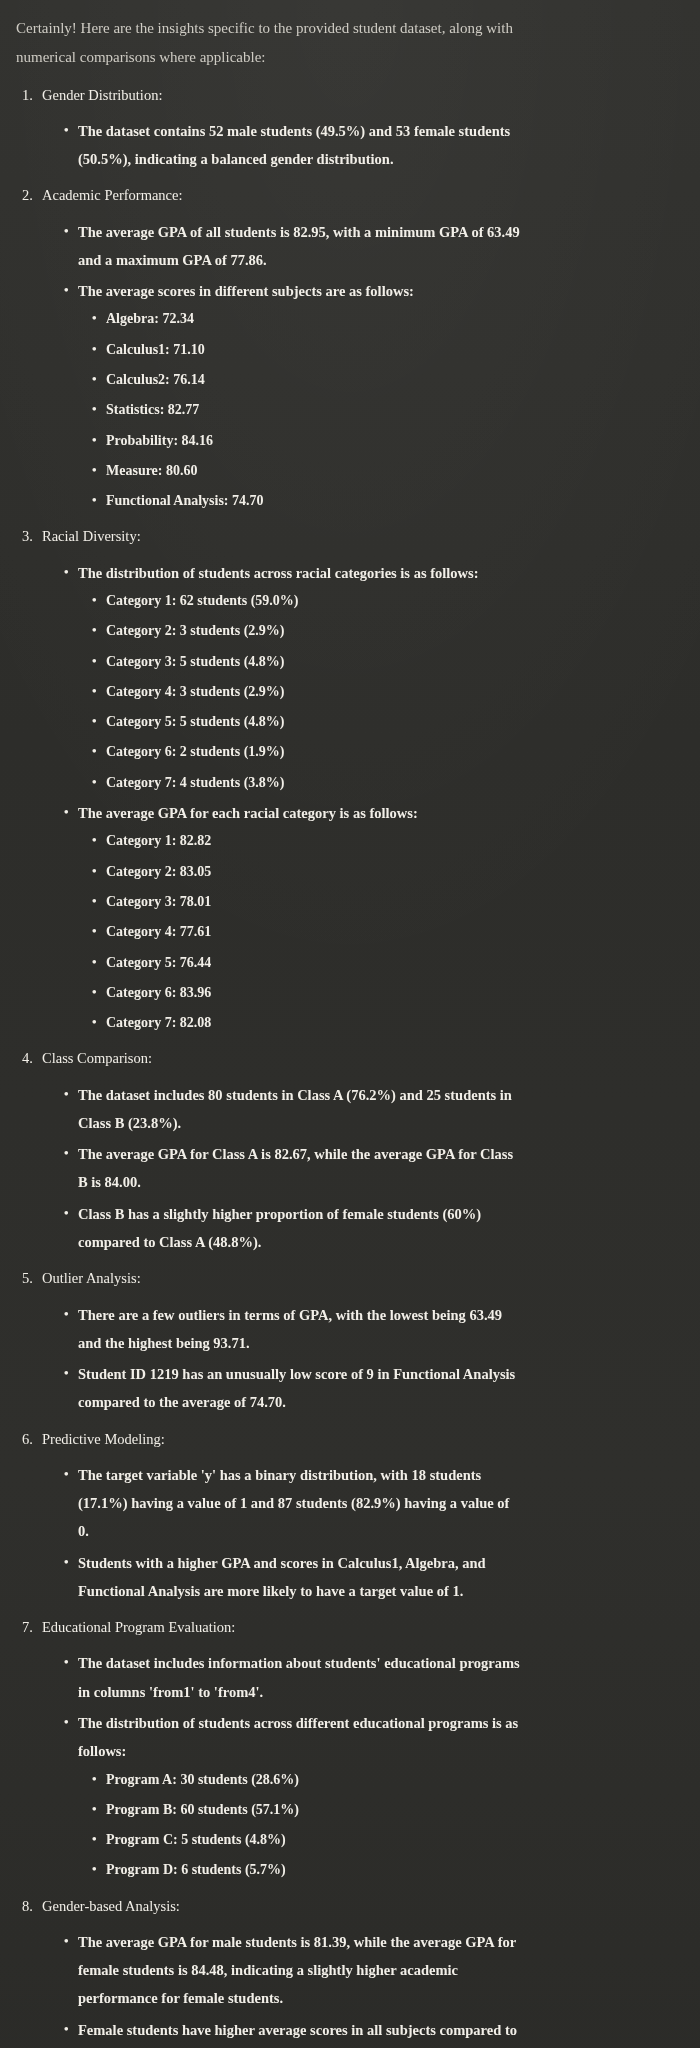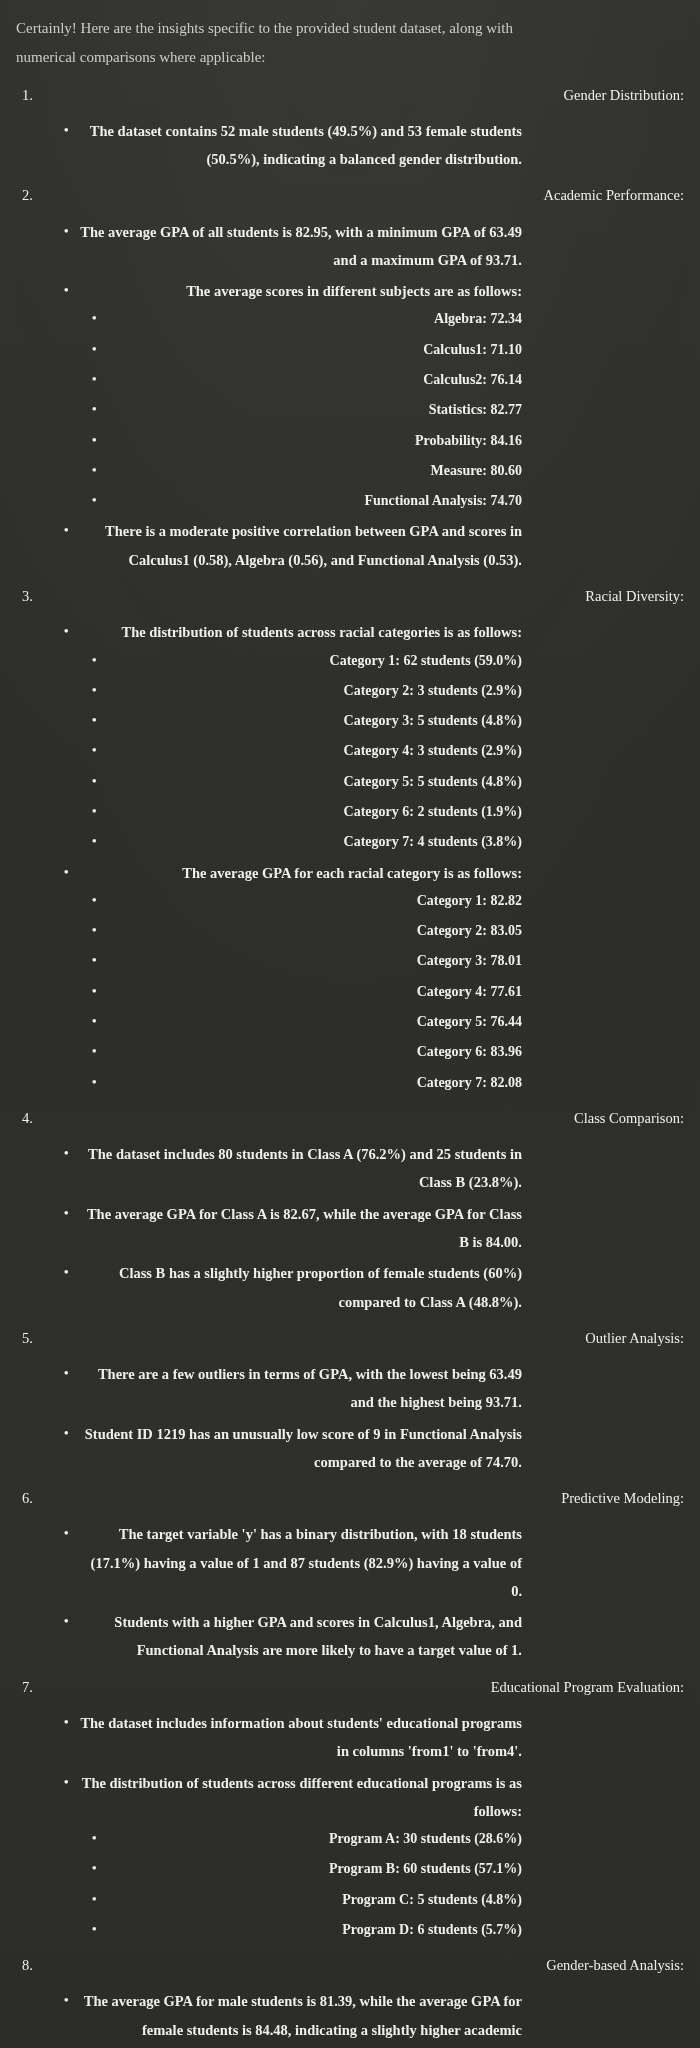--- a/index.html
+++ b/index.html
@@ -42,21 +42,20 @@
   ol.sections {
     list-style: none;
     counter-reset: sect;
     margin: 0;
     padding: 0;
   }
   ol.sections > li.section {
     counter-increment: sect;
     margin: 0 0 2px 0;
     padding: 0;
-    text-align: right;
   }
   .section-title {
     font-size: 14.5px;
     line-height: 1.95;
     color: #f2efe8;
     margin: 0 0 0 26px;
     position: relative;
     font-weight: 400;
   }
   .section-title::before {
@@ -121,31 +120,30 @@
   <ol class="sections">
       <li class="section">
         <div class="section-title">Gender Distribution:</div>
         <ul class="bullets">
           <li class="bullet"><span>The dataset contains 52 male students (49.5%) and 53 female students (50.5%), indicating a balanced gender distribution.</span></li>
         </ul>
       </li>
       <li class="section">
         <div class="section-title">Academic Performance:</div>
         <ul class="bullets">
-          <li class="bullet"><span>The average GPA of all students is 82.95, with a minimum GPA of 63.49 and a maximum GPA of 93.71.</span></li>
+          <li class="bullet"><span>The average GPA of all students is 82.95, with a minimum GPA of 63.49 and a maximum GPA of 77.86.</span></li>
           <li class="bullet"><span>The average scores in different subjects are as follows:</span><ul class="subbullets">
               <li class="subbullet">Algebra: 72.34</li>
               <li class="subbullet">Calculus1: 71.10</li>
               <li class="subbullet">Calculus2: 76.14</li>
               <li class="subbullet">Statistics: 82.77</li>
               <li class="subbullet">Probability: 84.16</li>
               <li class="subbullet">Measure: 80.60</li>
               <li class="subbullet">Functional Analysis: 74.70</li>
             </ul></li>
-          <li class="bullet"><span>There is a moderate positive correlation between GPA and scores in Calculus1 (0.58), Algebra (0.56), and Functional Analysis (0.53).</span></li>
         </ul>
       </li>
       <li class="section">
         <div class="section-title">Racial Diversity:</div>
         <ul class="bullets">
           <li class="bullet"><span>The distribution of students across racial categories is as follows:</span><ul class="subbullets">
               <li class="subbullet">Category 1: 62 students (59.0%)</li>
               <li class="subbullet">Category 2: 3 students (2.9%)</li>
               <li class="subbullet">Category 3: 5 students (4.8%)</li>
               <li class="subbullet">Category 4: 3 students (2.9%)</li>

